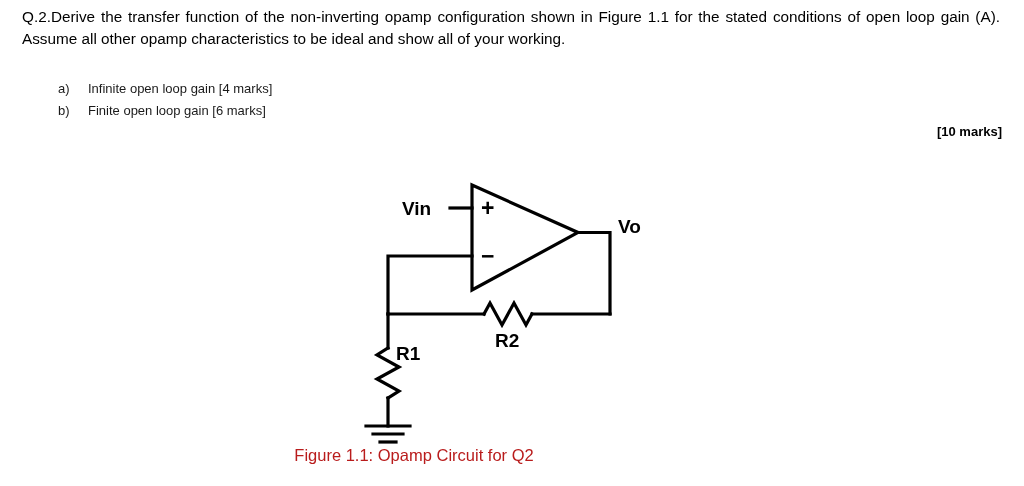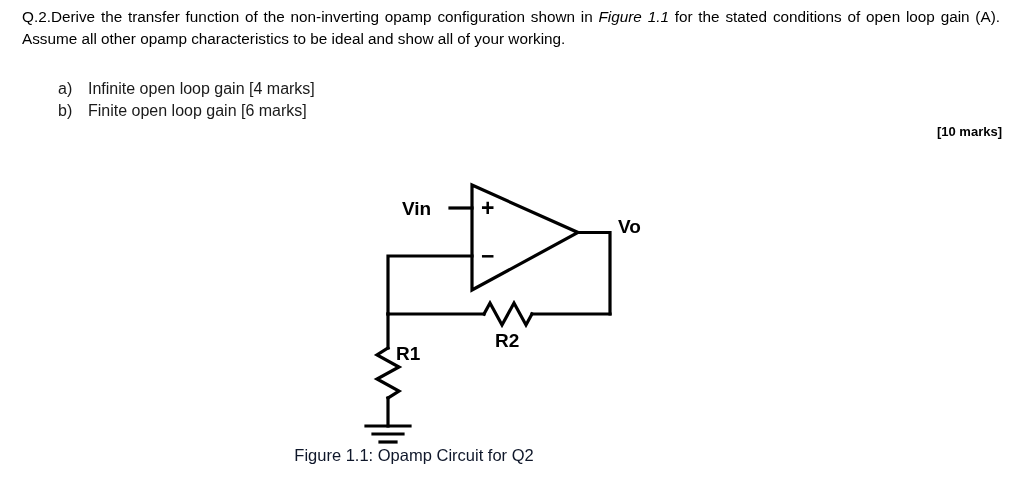--- a/index.html
+++ b/index.html
@@ -32,31 +32,30 @@
     line-height: 21.5px;
     width: 978px;
     text-indent: 0;
   }
 
   .q-label {
     font-weight: normal;
   }
 
   .italic {
-    font-style: italic;
   }
 
   .sub-list {
     position: absolute;
     left: 58px;
     top: 78px;
   }
 
   .sub-item {
-    font-size: 16px;
+    font-size: 13px;
     line-height: 21.5px;
     color: #1a1a1a;
     white-space: pre;
   }
 
   .sub-marker {
     display: inline-block;
     width: 30px;
   }
 
@@ -85,21 +84,21 @@
     top: 20px;
   }
 
   .caption {
     position: absolute;
     left: 0;
     top: 296px;
     width: 828px;
     text-align: center;
     font-size: 16.5px;
-    color: #0f172a;
+    color: #b91c1c;
     white-space: pre;
   }
 
   .lbl {
     font-family: "Liberation Sans", sans-serif;
     font-weight: bold;
     fill: #000000;
   }
   .lbl-vin { font-size: 19px; }
   .lbl-vo  { font-size: 19px; }

